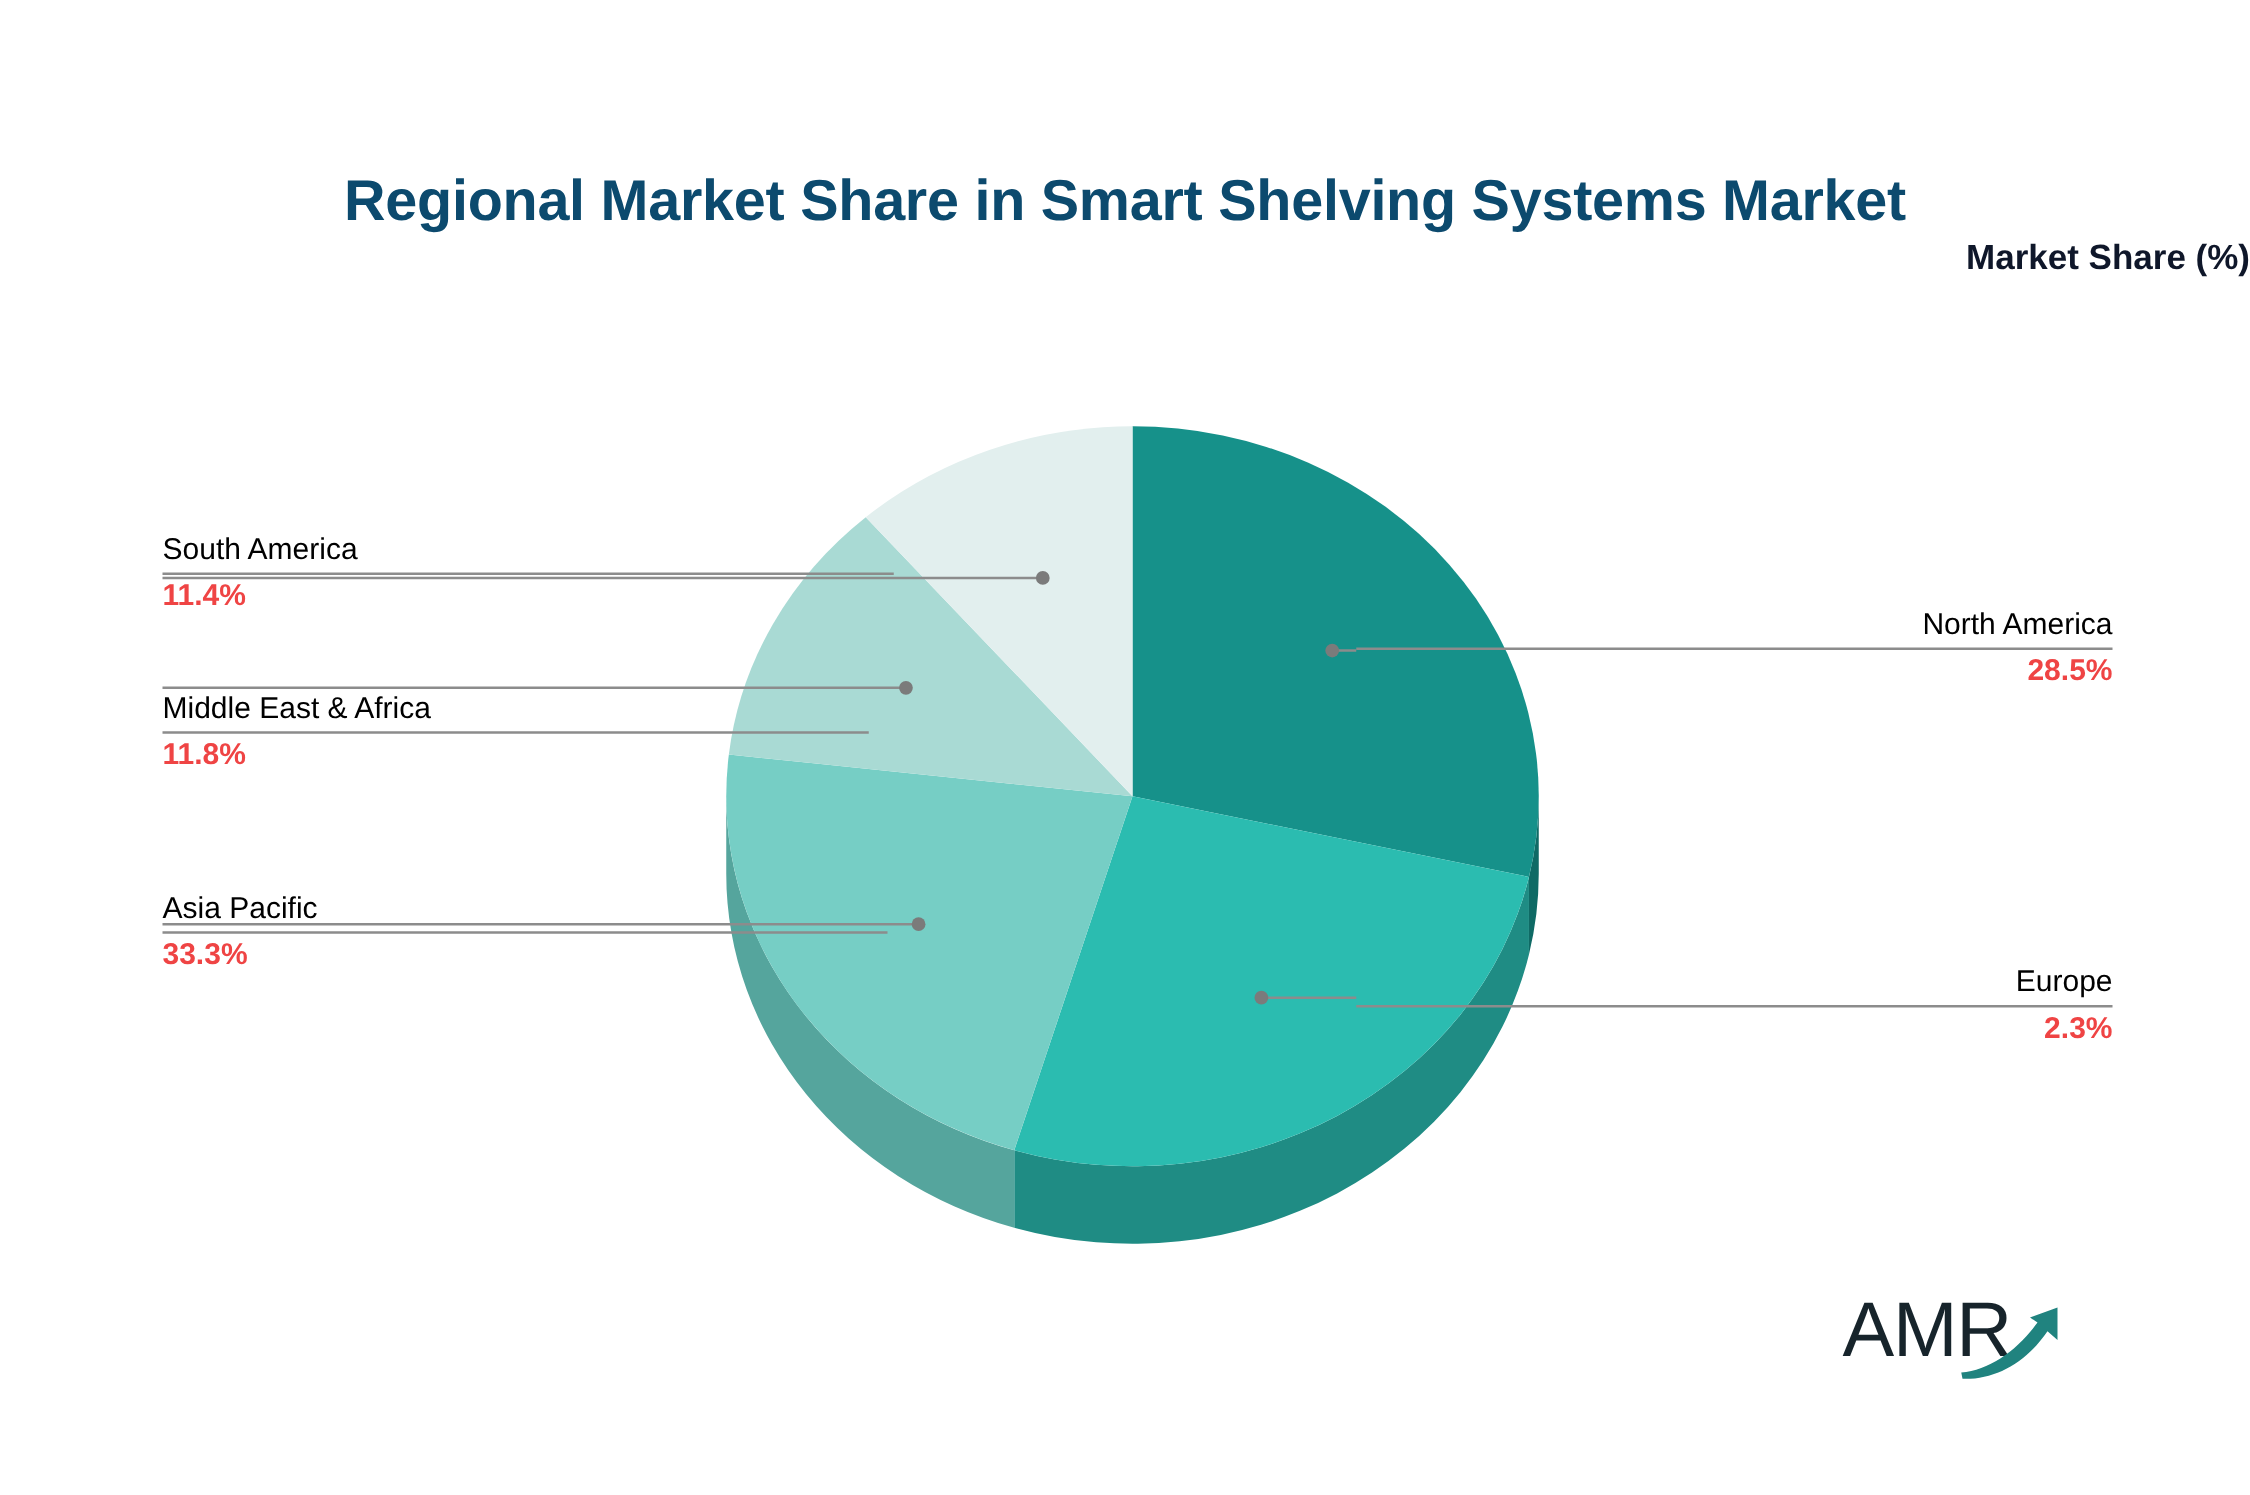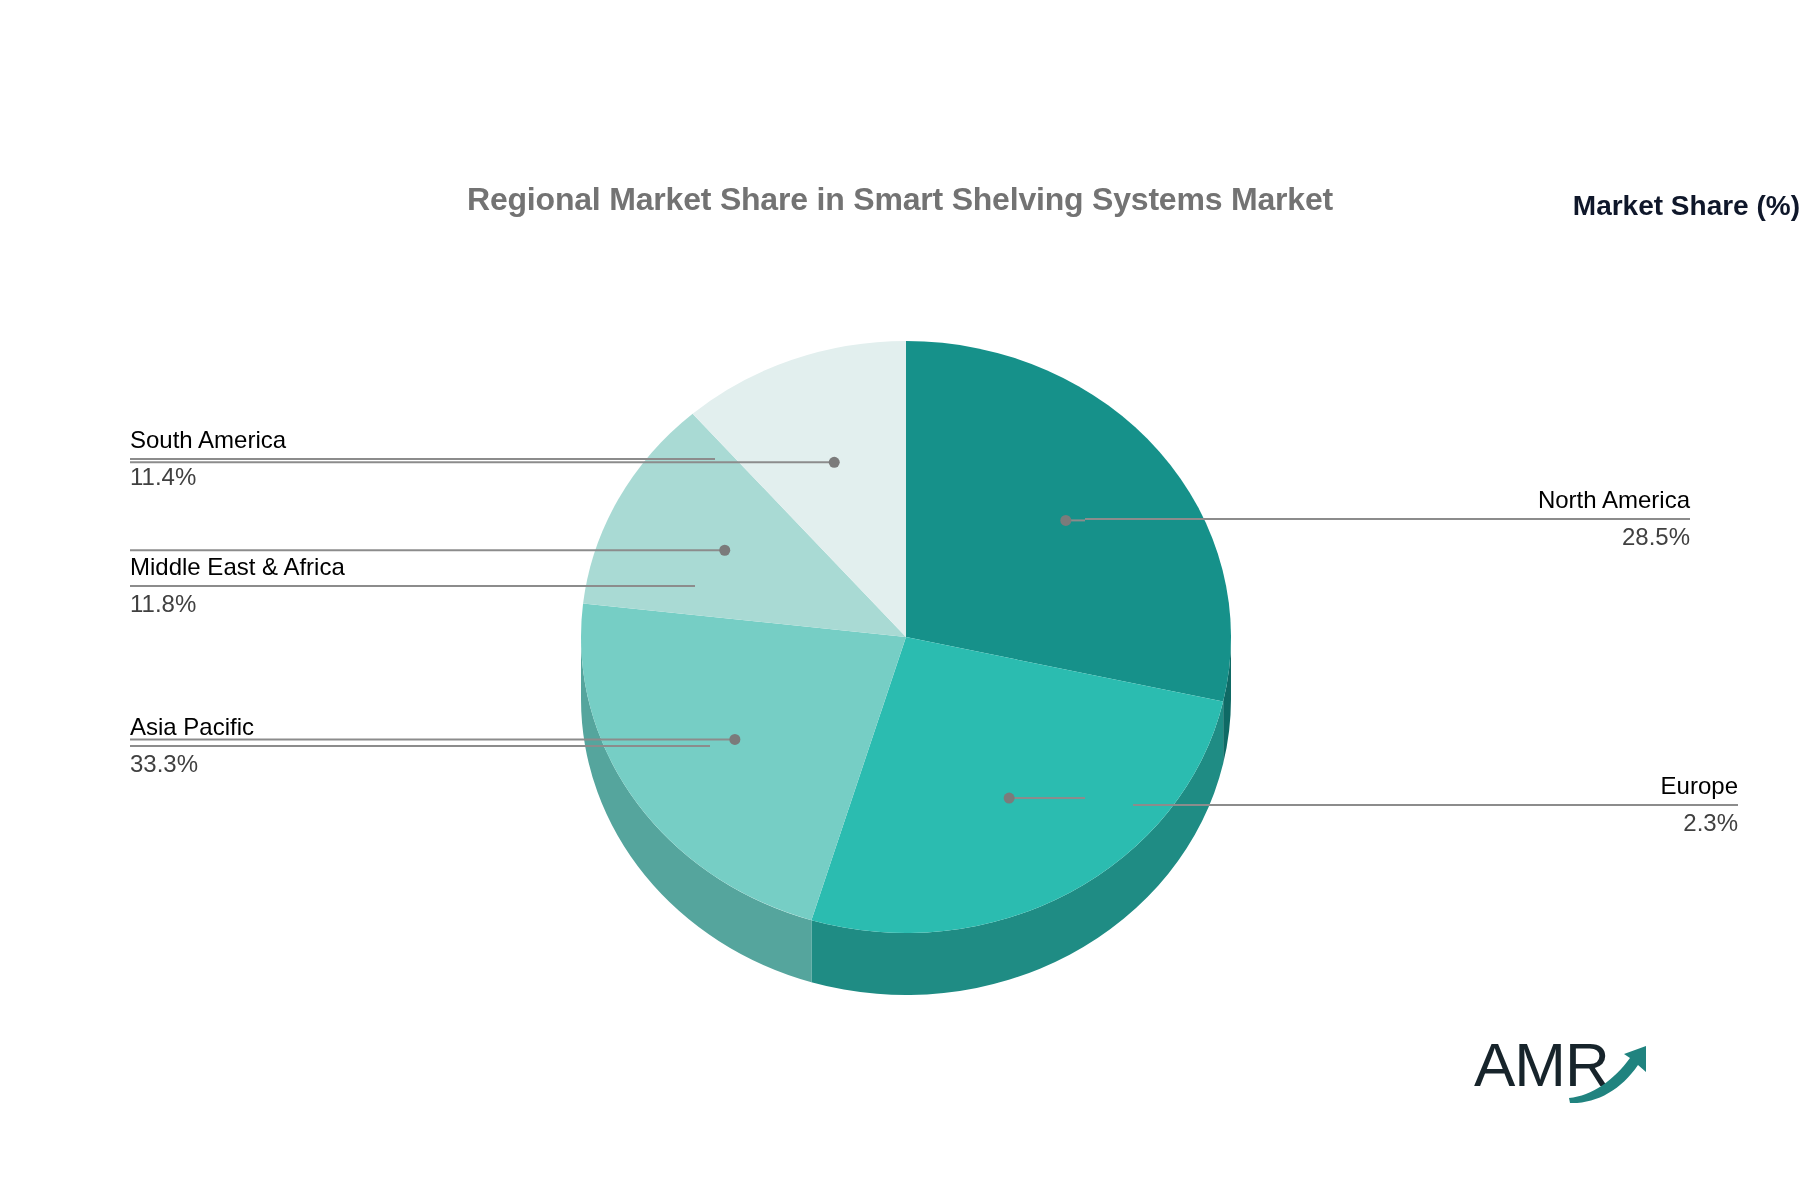--- a/index.html
+++ b/index.html
@@ -9,44 +9,43 @@
     font-family:"Liberation Sans", sans-serif;
     overflow:hidden;
     position:relative;
   }
   #stage{position:absolute;inset:0;}
 
   
   .title{
     position:absolute;left:0;right:0;top:133px;
     text-align:center;
-    font-size:32px;font-weight:bold;
-    color:#737373;
+    font-size:46px;font-weight:bold;
+    color:#0c4a6e;
     letter-spacing:-0.2px;
     white-space:nowrap;
-    margin-top:48px;
   }
   .subtitle{
     position:absolute;left:0;right:0;top:190px;
     text-align:right;
     font-size:28px;font-weight:bold;
     color:#0f172a;
     white-space:nowrap;
   }
 
   
   #pie-svg{position:absolute;left:0;top:0;width:1800px;height:1196px;}
 
   
   .callout{position:absolute;}
   .callout .name{
     font-size:24px;color:#000000;white-space:nowrap;line-height:30px;
   }
   .callout .value{
-    font-size:24px;color:#404040;white-space:nowrap;line-height:30px;
+    font-size:24px;color:#ef4444;white-space:nowrap;line-height:30px;font-weight:bold;
   }
   .callout .rule{
     height:0;border-top:2px solid #8c8c8c;margin:3px 0 2px 0;
   }
   .callout.left{text-align:left;}
   .callout.right{text-align:right;}
 
   
   #logo{position:absolute;left:1474px;top:1032px;width:185px;height:72px;}
   .logo-text{
@@ -130,21 +129,21 @@
     <div class="rule"></div>
     <div class="value">33.3%</div>
   </div>
 
   <div class="callout right" style="left:1085px;top:485px;width:605px;">
     <div class="name">North America</div>
     <div class="rule"></div>
     <div class="value">28.5%</div>
   </div>
 
-  <div class="callout right" style="left:1133px;top:771px;width:605px;">
+  <div class="callout right" style="left:1085px;top:771px;width:605px;">
     <div class="name">Europe</div>
     <div class="rule"></div>
     <div class="value">2.3%</div>
   </div>
 
   <div id="logo">
     <div class="logo-text">AMR</div>
     <svg width="185" height="72" viewBox="0 0 185 72" style="position:absolute;left:0;top:0;">
       <path d="M95 66 C118 64 140 48 156 26 L150 22 L172 14 L172 40 L164 33 C147 58 122 72 96 71 Z" fill="#20837f"></path>
     </svg>

